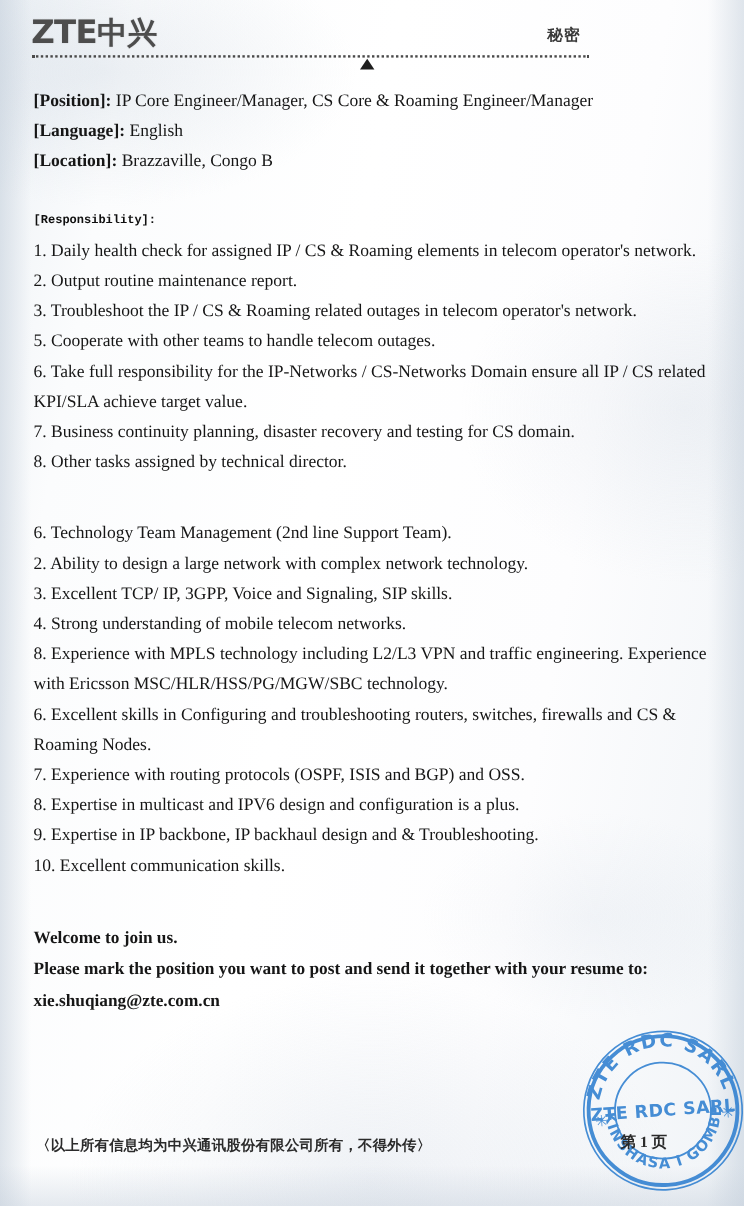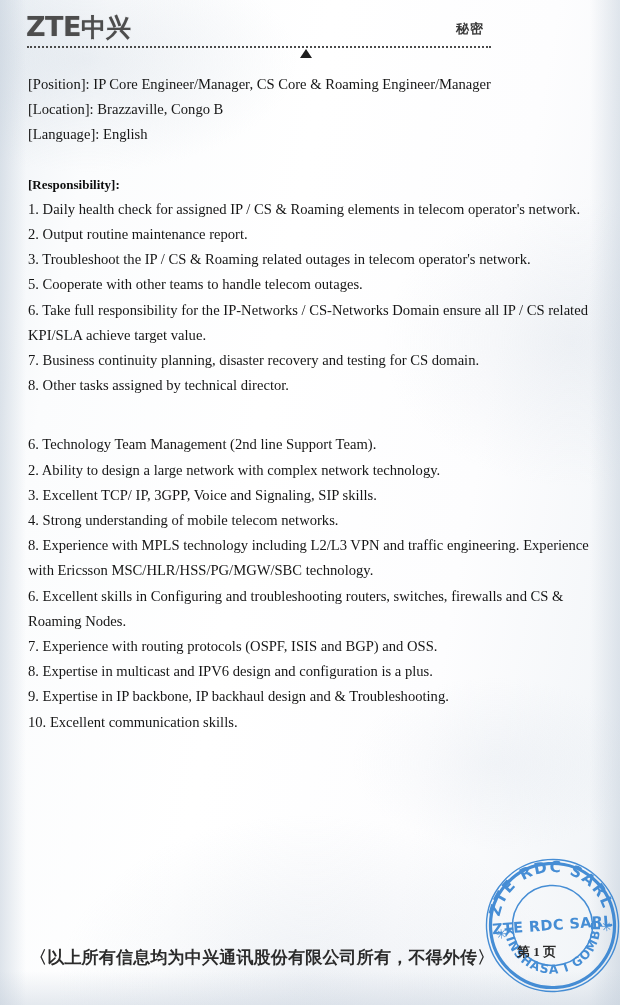--- a/index.html
+++ b/index.html
@@ -122,45 +122,46 @@
     font-size: 14.6px;
     line-height: 25.2px;
     color: #161616;
     white-space: nowrap;
   }
   .line.wrap {
     white-space: normal;
   }
   .line b,
   .bold {
-    font-weight: normal;
+    font-weight: bold;
     text-align: right;
   }
   .section-head {
-    font-size: 13px;
+    font-size: 10px;
     line-height: 25.2px;
     font-weight: bold;
     color: #0f0f0f;
+    font-family: Liberation Mono, monospace;
   }
   .spacer-md { height: 24px; }
   .spacer-lg { height: 34px; }
 
   .closing .line {
     font-weight: bold;
     font-size: 14.4px;
     line-height: 26px;
   }
 
   
   .footer-note {
     position: absolute;
     left: 30px;
     top: 946px;
     font-family: Liberation Serif, serif;
-    font-size: 17px;
+    font-size: 12px;
     font-weight: bold;
     color: #2b2b2b;
     letter-spacing: 0.2px;
     white-space: nowrap;
   }
   .page-number {
     position: absolute;
     left: 517px;
     top: 943px;
     font-family: Liberation Serif, serif;
@@ -205,25 +206,25 @@
     <div class="classification">秘密</div>
     <div class="header-rule"></div>
     <div class="header-marker"></div>
   </div>
 
   <div class="content">
 
     <div class="line"><b>[Position]:</b>
       <span>IP Core Engineer/Manager,  CS Core &amp; Roaming Engineer/Manager</span></div>
 
+    <div class="line"><b>[Language]:</b>
+      <span>English</span></div>
+
     <div class="line"><b>[Location]:</b>
       <span>Brazzaville, Congo B</span></div>
-
-    <div class="line"><b>[Language]:</b>
-      <span>English</span></div>
 
     <div class="spacer-md"></div>
 
     <div class="section-head">[Responsibility]:</div>
 
     <div class="line wrap">1. Daily health check for assigned IP / CS &amp; Roaming elements in telecom operator's network.</div>
     <div class="line wrap">2. Output routine maintenance report.</div>
     <div class="line wrap">3. Troubleshoot the IP / CS &amp; Roaming related outages in telecom operator's network.</div>
     <div class="line wrap">5. Cooperate with other teams to handle telecom outages.</div>
     <div class="line wrap">6. Take full responsibility for the IP-Networks / CS-Networks Domain ensure all IP / CS related KPI/SLA achieve target value.</div>
@@ -239,20 +240,25 @@
     <div class="line wrap">4. Strong understanding of mobile telecom networks.</div>
     <div class="line wrap">8. Experience with MPLS technology including L2/L3 VPN and traffic engineering. Experience with Ericsson MSC/HLR/HSS/PG/MGW/SBC technology.</div>
     <div class="line wrap">6. Excellent skills in Configuring and troubleshooting routers, switches, firewalls and CS &amp; Roaming Nodes.</div>
     <div class="line wrap">7. Experience with routing protocols (OSPF, ISIS and BGP) and OSS.</div>
     <div class="line wrap">8. Expertise in multicast and IPV6 design and configuration is a plus.</div>
     <div class="line wrap">9. Expertise in IP backbone, IP backhaul design and &amp; Troubleshooting.</div>
     <div class="line wrap">10. Excellent communication skills.</div>
 
     <div class="spacer-lg"></div>
 
+    <div class="closing">
+      <div class="line">Welcome to join us.</div>
+      <div class="line">Please mark the position you want to post and send it together with your resume to:</div>
+      <div class="line">xie.shuqiang@zte.com.cn</div>
+    </div>
   </div>
 
   <div class="stamp">
     <svg viewBox="0 0 139 139" width="139" height="139" aria-hidden="true">
       <defs>
         <path id="arcTop" d="M 16,69.5 A 53.5,53.5 0 0 1 123,69.5"></path>
         <path id="arcBottom" d="M 21.5,69.5 A 48,48 0 0 0 117.5,69.5"></path>
       </defs>
       <circle cx="69.5" cy="69.5" r="66" fill="none" stroke="#2e7fd0" stroke-width="1.4"></circle>
       <circle cx="69.5" cy="69.5" r="62" fill="none" stroke="#2e7fd0" stroke-width="3.2"></circle>

